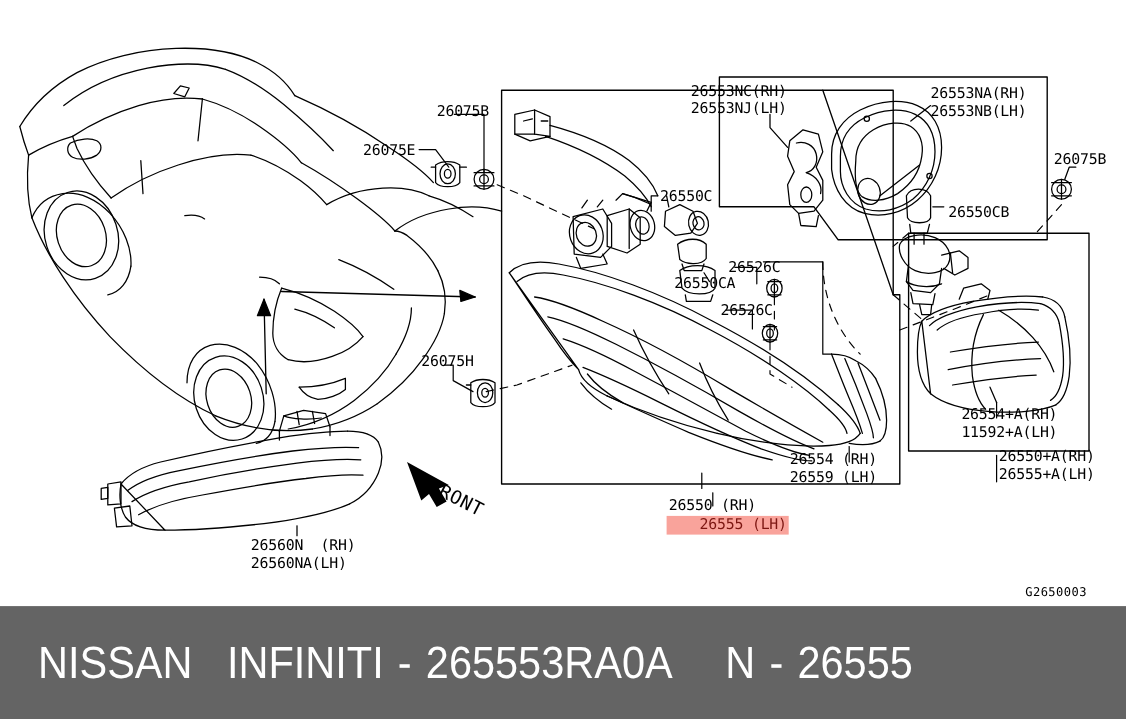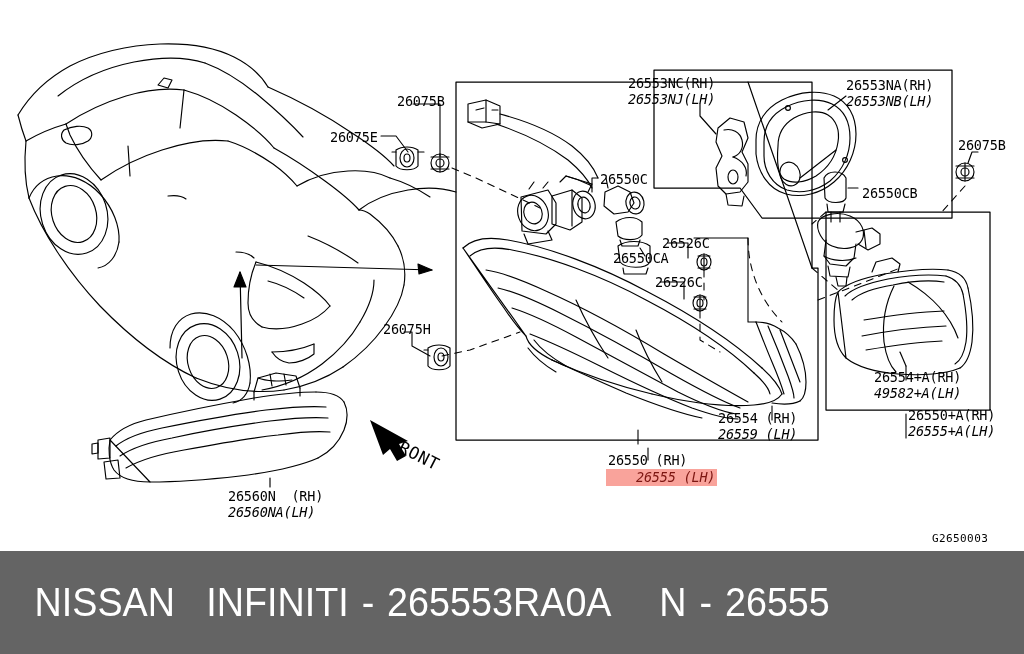--- a/index.html
+++ b/index.html
@@ -30,21 +30,21 @@
     white-space:pre;
     user-select:none;
   }
   .lbl .hl{
     background:#f9a39b;
     color:#7d1712;
     display:inline-block;
     padding:1px 2px 1px 2px;
     margin-left:-2px;
   }
-  .lbl .ln2{display:block;font-style:italic;}
+  .lbl .ln2{display:block;}
   .drawing-no{
     position:absolute;
     font-size:11px;
     letter-spacing:0.4px;
     color:#000;
   }
   
   #front-text{
     position:absolute;
     left:395px;top:432px;
@@ -435,21 +435,21 @@
       <div class="lbl" style="left: 600px; top: 172px;"><span class="">26550C</span></div>
       <div class="lbl" style="left: 613px; top: 251px;"><span class="">26550CA</span></div>
       <div class="lbl" style="left: 662px; top: 236px;"><span class="">26526C</span></div>
       <div class="lbl" style="left: 655px; top: 275px;"><span class="">26526C</span></div>
       <div class="lbl" style="left: 628px; top: 76px;"><span class="">26553NC(RH)</span><span class="ln2">26553NJ(LH)</span></div>
       <div class="lbl" style="left: 846px; top: 78px;"><span class="">26553NA(RH)</span><span class="ln2">26553NB(LH)</span></div>
       <div class="lbl" style="left: 862px; top: 186px;"><span class="">26550CB</span></div>
       <div class="lbl" style="left: 958px; top: 138px;"><span class="">26075B</span></div>
       <div class="lbl" style="left: 718px; top: 411px;"><span class="">26554 (RH)</span><span class="ln2">26559 (LH)</span></div>
       <div class="lbl" style="left: 608px; top: 453px;"><span class="">26550 (RH)</span><span class="ln2"><span class="hl" style="background: rgb(249, 163, 155); color: rgb(125, 23, 18); padding-left: 30px;">26555 (LH)</span></span></div>
-      <div class="lbl" style="left: 874px; top: 370px;"><span class="">26554+A(RH)</span><span class="ln2">49582+A(LH)</span></div>
+      <div class="lbl" style="left: 874px; top: 370px;"><span class="">26554+A(RH)</span><span class="ln2">11592+A(LH)</span></div>
       <div class="lbl" style="left: 868px; top: 408px; margin-left: 40px;"><span class="">26550+A(RH)</span><span class="ln2">26555+A(LH)</span></div>
       <div class="lbl" style="left: 228px; top: 489px;"><span class="">26560N  (RH)</span><span class="ln2">26560NA(LH)</span></div>
     </div>
 
   <div id="front-text">FRONT</div>
 
   <div class="drawing-no" style="left:932px;top:532px;">G2650003</div>
 
   <div id="footer-bar" style="background: rgb(100, 100, 100);">
     <div id="footer-inner">

